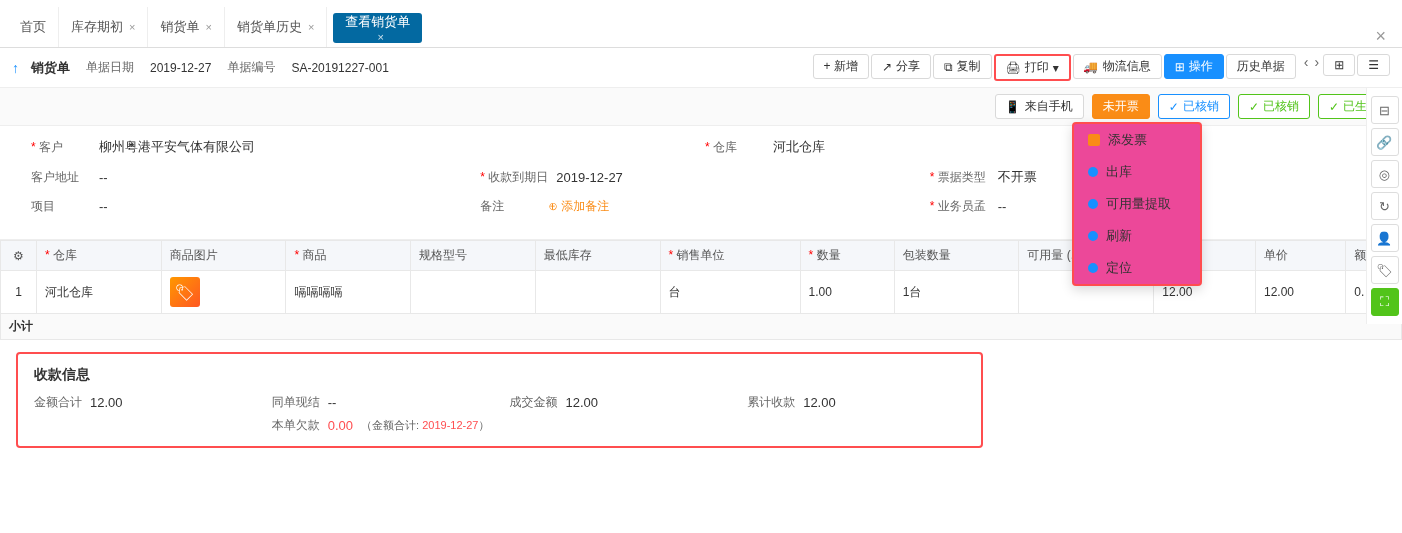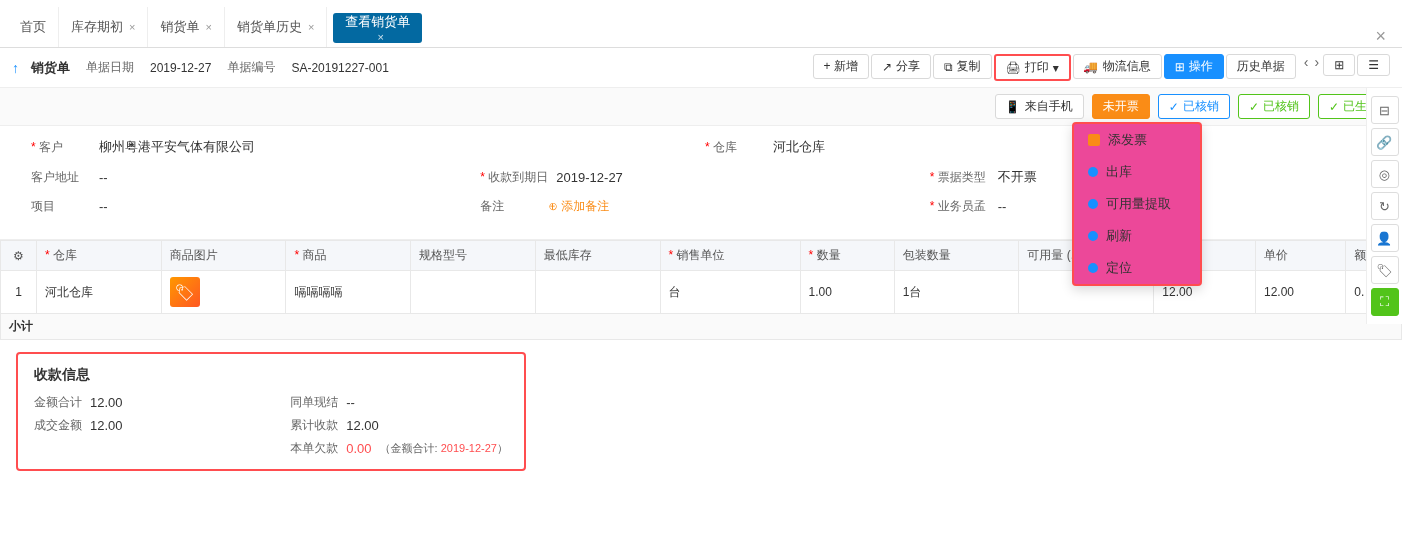--- a/index.html
+++ b/index.html
@@ -102,21 +102,21 @@
     .subtotal-row td { background: #fafafa; font-weight: bold; }
 
     
     .payment-box {
       border: 2px solid #ff4d4f; border-radius: 4px; padding: 12px 16px;
       margin: 12px 16px; display: inline-block; min-width: 510px;
       background: #fff;
     }
     .payment-title { font-weight: bold; font-size: 14px; margin-bottom: 10px; }
     .payment-grid {
-      display: grid; grid-template-columns: 1fr; gap: 6px 20px;
+      display: grid; grid-template-columns: 1fr 1fr 1fr 1fr; gap: 6px 20px;
     }
     .payment-item { display: flex; align-items: center; gap: 8px; }
     .payment-label { color: #666; font-size: 12px; white-space: nowrap; }
     .payment-val { color: #333; font-size: 13px; }
     .payment-val.red { color: #ff4d4f; }
 
     
     .dropdown-overlay {
       position: absolute; top: 68px; right: 200px; z-index: 999;
       background: #ec4899; border: 2px solid #ff4d4f; border-radius: 4px;

